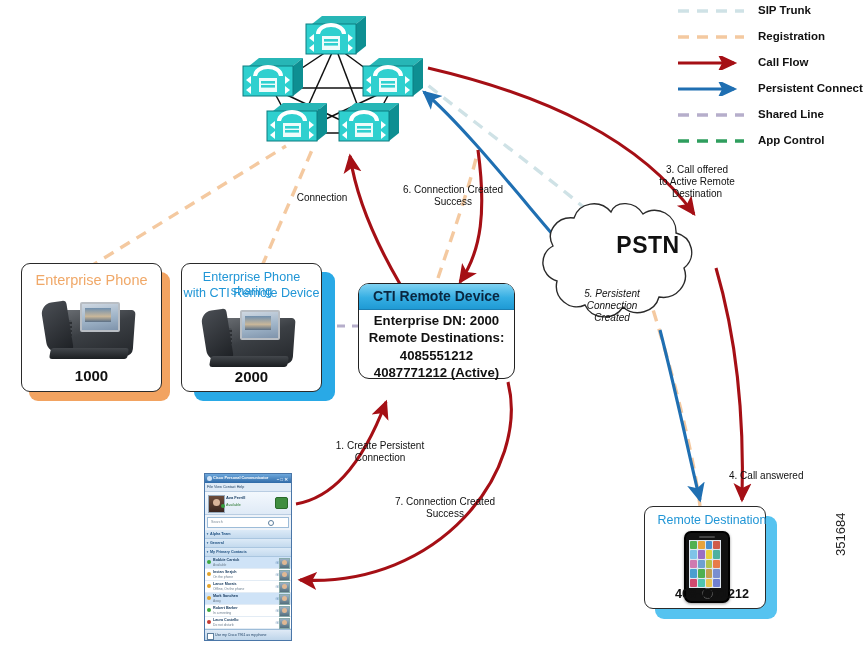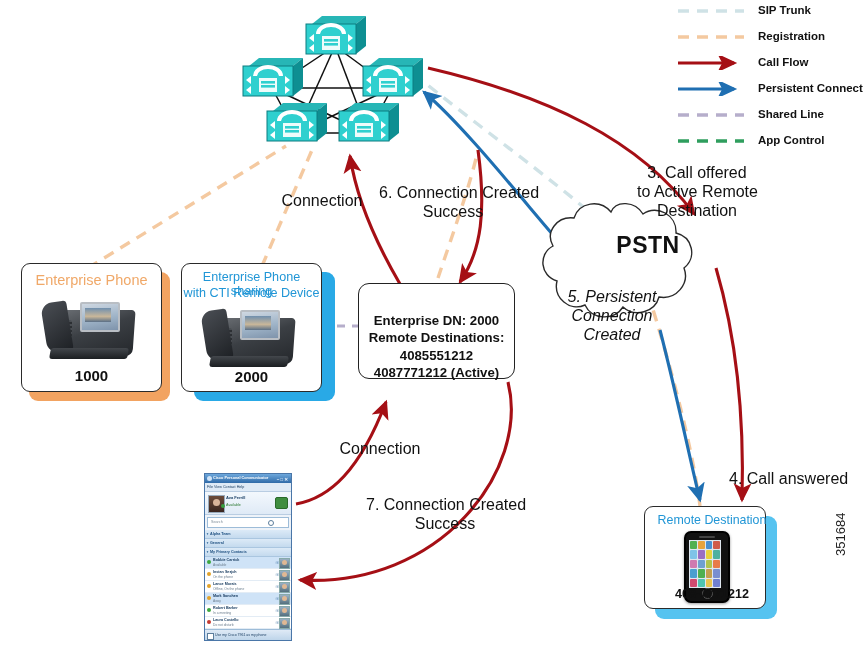--- a/index.html
+++ b/index.html
@@ -3,21 +3,21 @@
 <meta charset="utf-8">
 <style>
   html,body{margin:0;padding:0;background:#fff;}
   body{width:863px;height:647px;position:relative;overflow:hidden;
        font-family:"Liberation Sans",sans-serif;color:#111;}
   #stage{position:absolute;left:0;top:0;width:863px;height:647px;}
   svg.layer{position:absolute;left:0;top:0;width:863px;height:647px;overflow:visible;}
   .txt{position:absolute;text-align:center;line-height:1.18;white-space:nowrap;}
 
   
-  .step{font-size:16px;color:#111;}
+  .step{font-size:10px;color:#111;}
 
   
   #legend{position:absolute;left:676px;top:4px;width:187px;}
   .lg-row{display:flex;align-items:flex-start;height:26px;}
   .lg-line{width:70px;height:14px;position:relative;flex:0 0 70px;}
   .lg-label{font-size:11.5px;font-weight:bold;color:#111;margin-left:12px;white-space:nowrap;}
 
   
   .shadowbox{position:absolute;border-radius:9px;}
   .panel{position:absolute;background:#fff;border:1.4px solid #2a2a2a;border-radius:9px;
@@ -288,20 +288,23 @@
           <div class="ph-scr-img"></div>
         </div>
       <div class="ph-keys"></div>
       <div class="ph-handset"></div>
       <div class="ph-cradle"></div>
     </div>
     <div class="ph-num" style="top:104px;">2000</div>
   </div>
 
   <div id="cti">
+    <div id="cti-head">
+      <span>CTI Remote Device</span>
+    </div>
     <div id="cti-body">
       <div>Enterprise DN: 2000</div>
       <div>Remote Destinations:</div>
       <div>4085551212</div>
       <div>4087771212 (Active)</div>
     </div>
   </div>
 
   <div id="pstn-label">PSTN</div>
 
@@ -433,20 +436,21 @@
     <div>5. Persistent</div>
     <div>Connection</div>
     <div>Created</div>
   </div>
 
   <div class="txt step" style="left:729px;top:470px;width:120px;text-align:left;">
     <div>4. Call answered</div>
   </div>
 
   <div class="txt step" style="left:305px;top:440px;width:150px;">
+    <div>1. Create Persistent</div>
     <div>Connection</div>
   </div>
 
   <div class="txt step" style="left:366px;top:496px;width:158px;">
     <div>7. Connection Created</div>
     <div>Success</div>
   </div>
 
   <div id="legend">
     <div class="lg-row">

